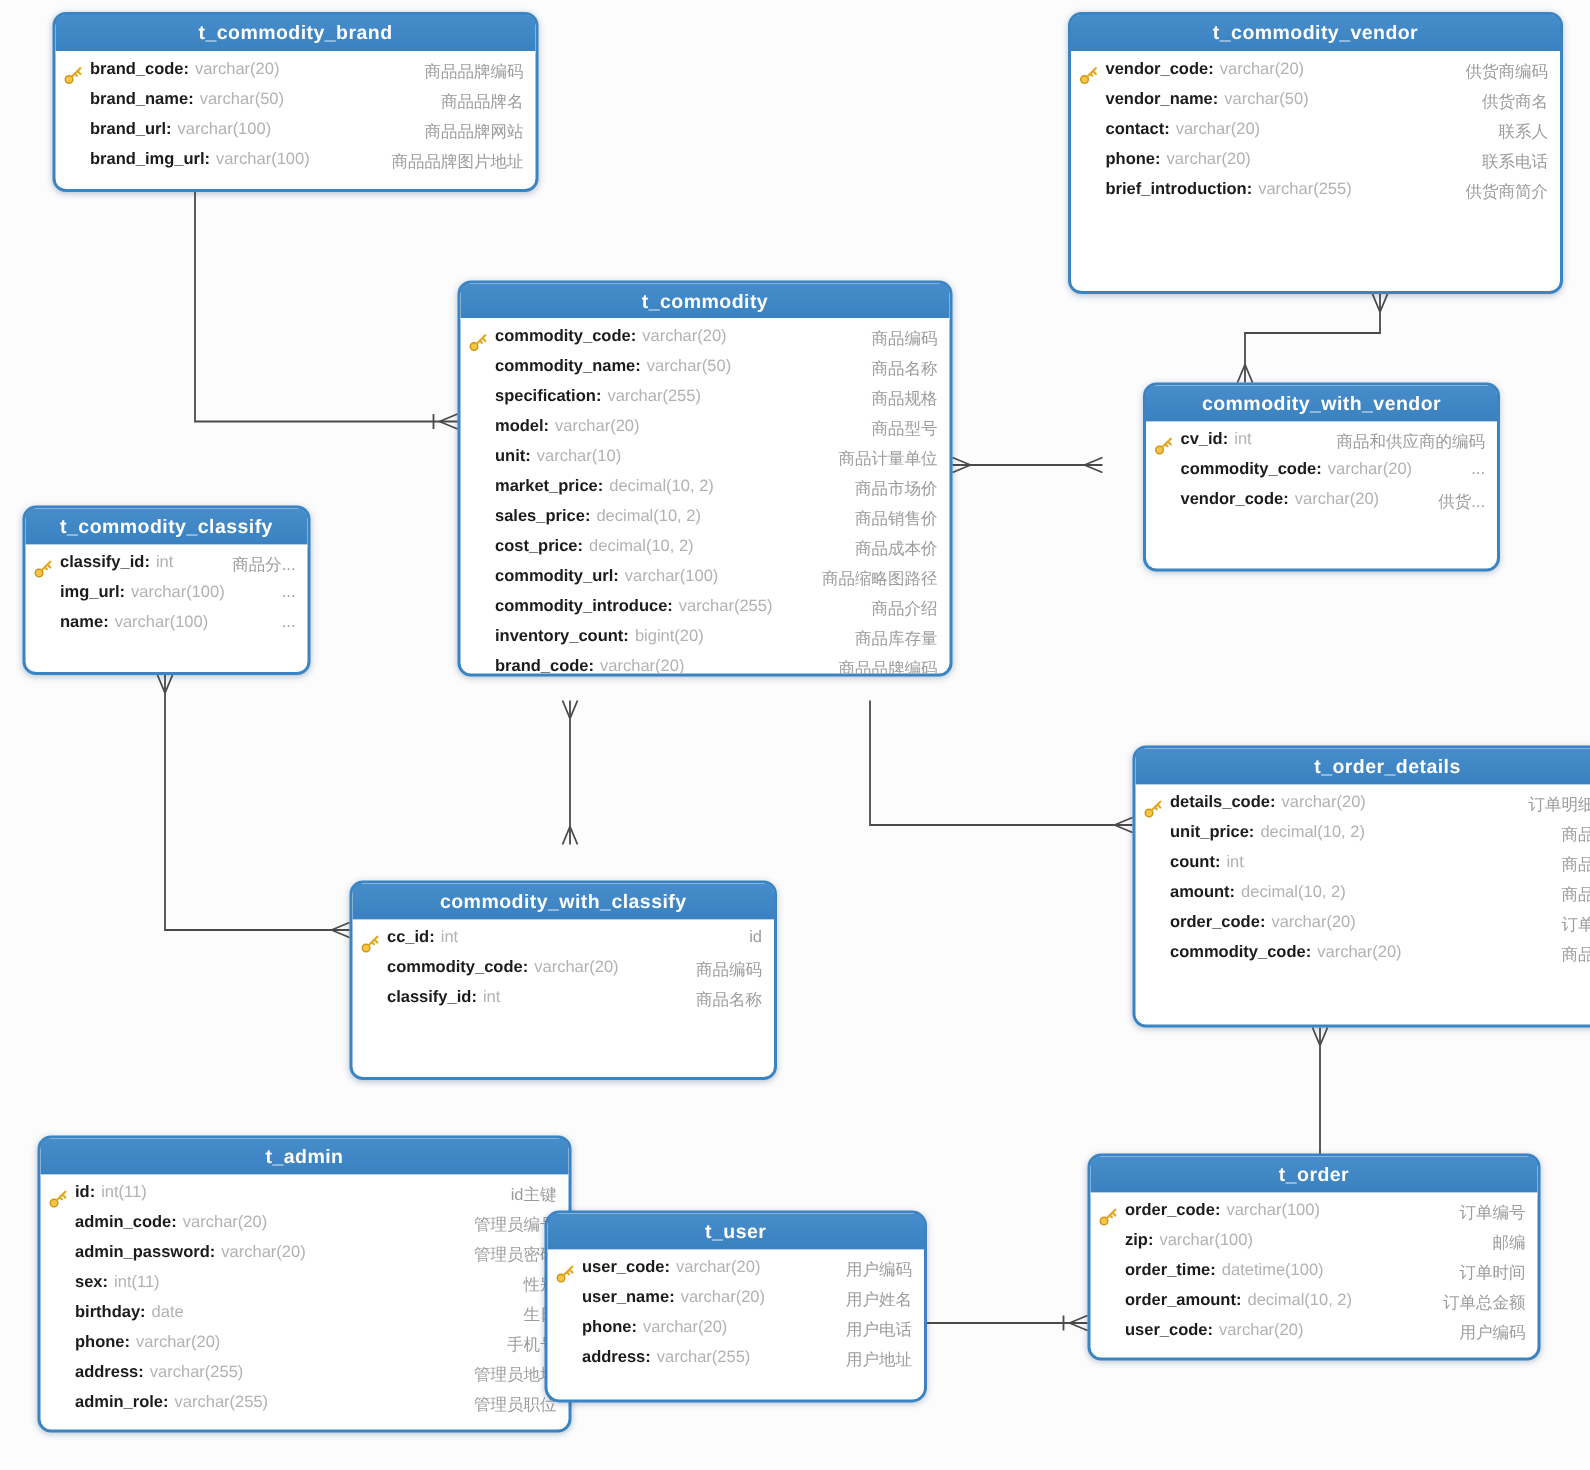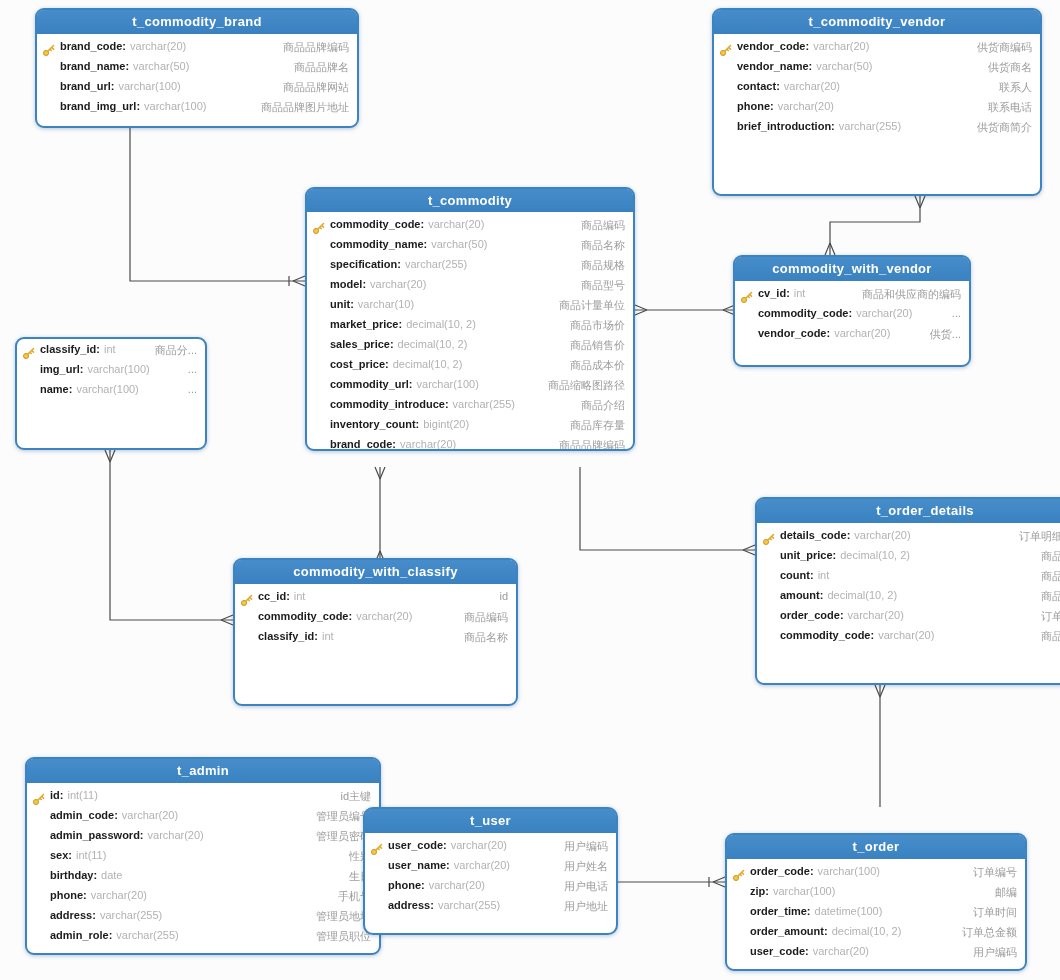--- a/index.html
+++ b/index.html
@@ -231,21 +231,21 @@
         </div>
         <div class="t-row">
           <span class="icon-cell"></span>
           <span class="f-name">brand_code</span>
           <span class="f-sep">:</span>
           <span class="f-type">varchar(20)</span>
           <span class="f-comment">商品品牌编码</span>
         </div>
       </div>
     </div>
-    <div class="table" style="left: 733px; top: 255px; width: 238px; height: 112px;">
+    <div class="table" style="left: 762px; top: 255px; width: 238px; height: 126px;">
       <div class="t-header">commodity_with_vendor</div>
       <div class="t-body">
         <div class="t-row">
           <span class="icon-cell">
             <svg width="14" height="14" viewBox="0 0 16 16">
               <circle cx="4.6" cy="11.4" r="2.9" fill="#f7c645" stroke="#cf9418" stroke-width="1.1"></circle>
               <path d="M6.8 9.2 L13.2 2.8 M11 5 L13.2 7.2 M9 7 L10.6 8.6" fill="none" stroke="#e3a722" stroke-width="1.7" stroke-linecap="round"></path>
             </svg>
           </span>
           <span class="f-name">cv_id</span>
@@ -263,20 +263,21 @@
         <div class="t-row">
           <span class="icon-cell"></span>
           <span class="f-name">vendor_code</span>
           <span class="f-sep">:</span>
           <span class="f-type">varchar(20)</span>
           <span class="f-comment">供货...</span>
         </div>
       </div>
     </div>
     <div class="table" style="left: 15px; top: 337px; width: 192px; height: 113px;">
+      <div class="t-header">t_commodity_classify</div>
       <div class="t-body">
         <div class="t-row">
           <span class="icon-cell">
             <svg width="14" height="14" viewBox="0 0 16 16">
               <circle cx="4.6" cy="11.4" r="2.9" fill="#f7c645" stroke="#cf9418" stroke-width="1.1"></circle>
               <path d="M6.8 9.2 L13.2 2.8 M11 5 L13.2 7.2 M9 7 L10.6 8.6" fill="none" stroke="#e3a722" stroke-width="1.7" stroke-linecap="round"></path>
             </svg>
           </span>
           <span class="f-name">classify_id</span>
           <span class="f-sep">:</span>
@@ -292,21 +293,21 @@
         </div>
         <div class="t-row">
           <span class="icon-cell"></span>
           <span class="f-name">name</span>
           <span class="f-sep">:</span>
           <span class="f-type">varchar(100)</span>
           <span class="f-comment">...</span>
         </div>
       </div>
     </div>
-    <div class="table" style="left: 233px; top: 558px; width: 285px; height: 148px;">
+    <div class="table" style="left: 233px; top: 587px; width: 285px; height: 133px;">
       <div class="t-header">commodity_with_classify</div>
       <div class="t-body">
         <div class="t-row">
           <span class="icon-cell">
             <svg width="14" height="14" viewBox="0 0 16 16">
               <circle cx="4.6" cy="11.4" r="2.9" fill="#f7c645" stroke="#cf9418" stroke-width="1.1"></circle>
               <path d="M6.8 9.2 L13.2 2.8 M11 5 L13.2 7.2 M9 7 L10.6 8.6" fill="none" stroke="#e3a722" stroke-width="1.7" stroke-linecap="round"></path>
             </svg>
           </span>
           <span class="f-name">cc_id</span>
@@ -479,21 +480,21 @@
         </div>
         <div class="t-row">
           <span class="icon-cell"></span>
           <span class="f-name">address</span>
           <span class="f-sep">:</span>
           <span class="f-type">varchar(255)</span>
           <span class="f-comment">用户地址</span>
         </div>
       </div>
     </div>
-    <div class="table" style="left: 725px; top: 833px; width: 302px; height: 138px;">
+    <div class="table" style="left: 725px; top: 769px; width: 302px; height: 138px;">
       <div class="t-header">t_order</div>
       <div class="t-body">
         <div class="t-row">
           <span class="icon-cell">
             <svg width="14" height="14" viewBox="0 0 16 16">
               <circle cx="4.6" cy="11.4" r="2.9" fill="#f7c645" stroke="#cf9418" stroke-width="1.1"></circle>
               <path d="M6.8 9.2 L13.2 2.8 M11 5 L13.2 7.2 M9 7 L10.6 8.6" fill="none" stroke="#e3a722" stroke-width="1.7" stroke-linecap="round"></path>
             </svg>
           </span>
           <span class="f-name">order_code</span>

